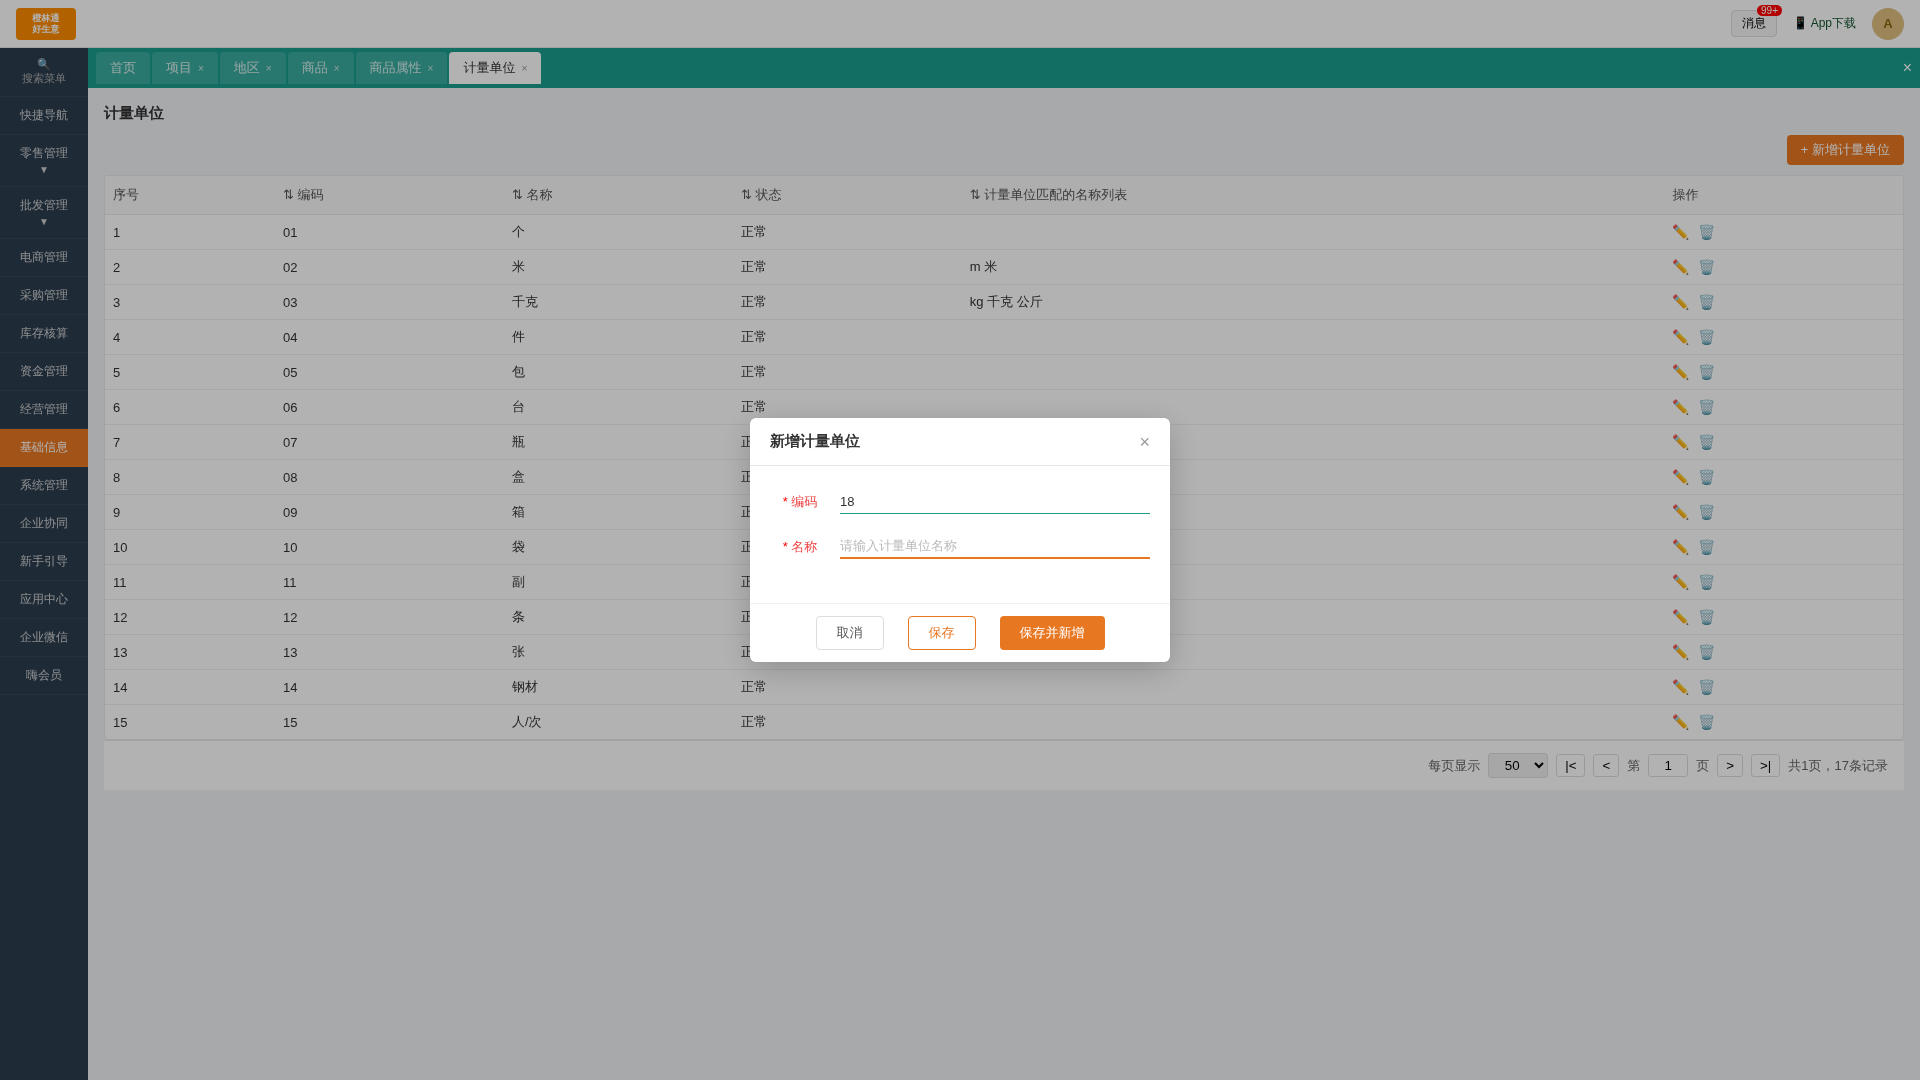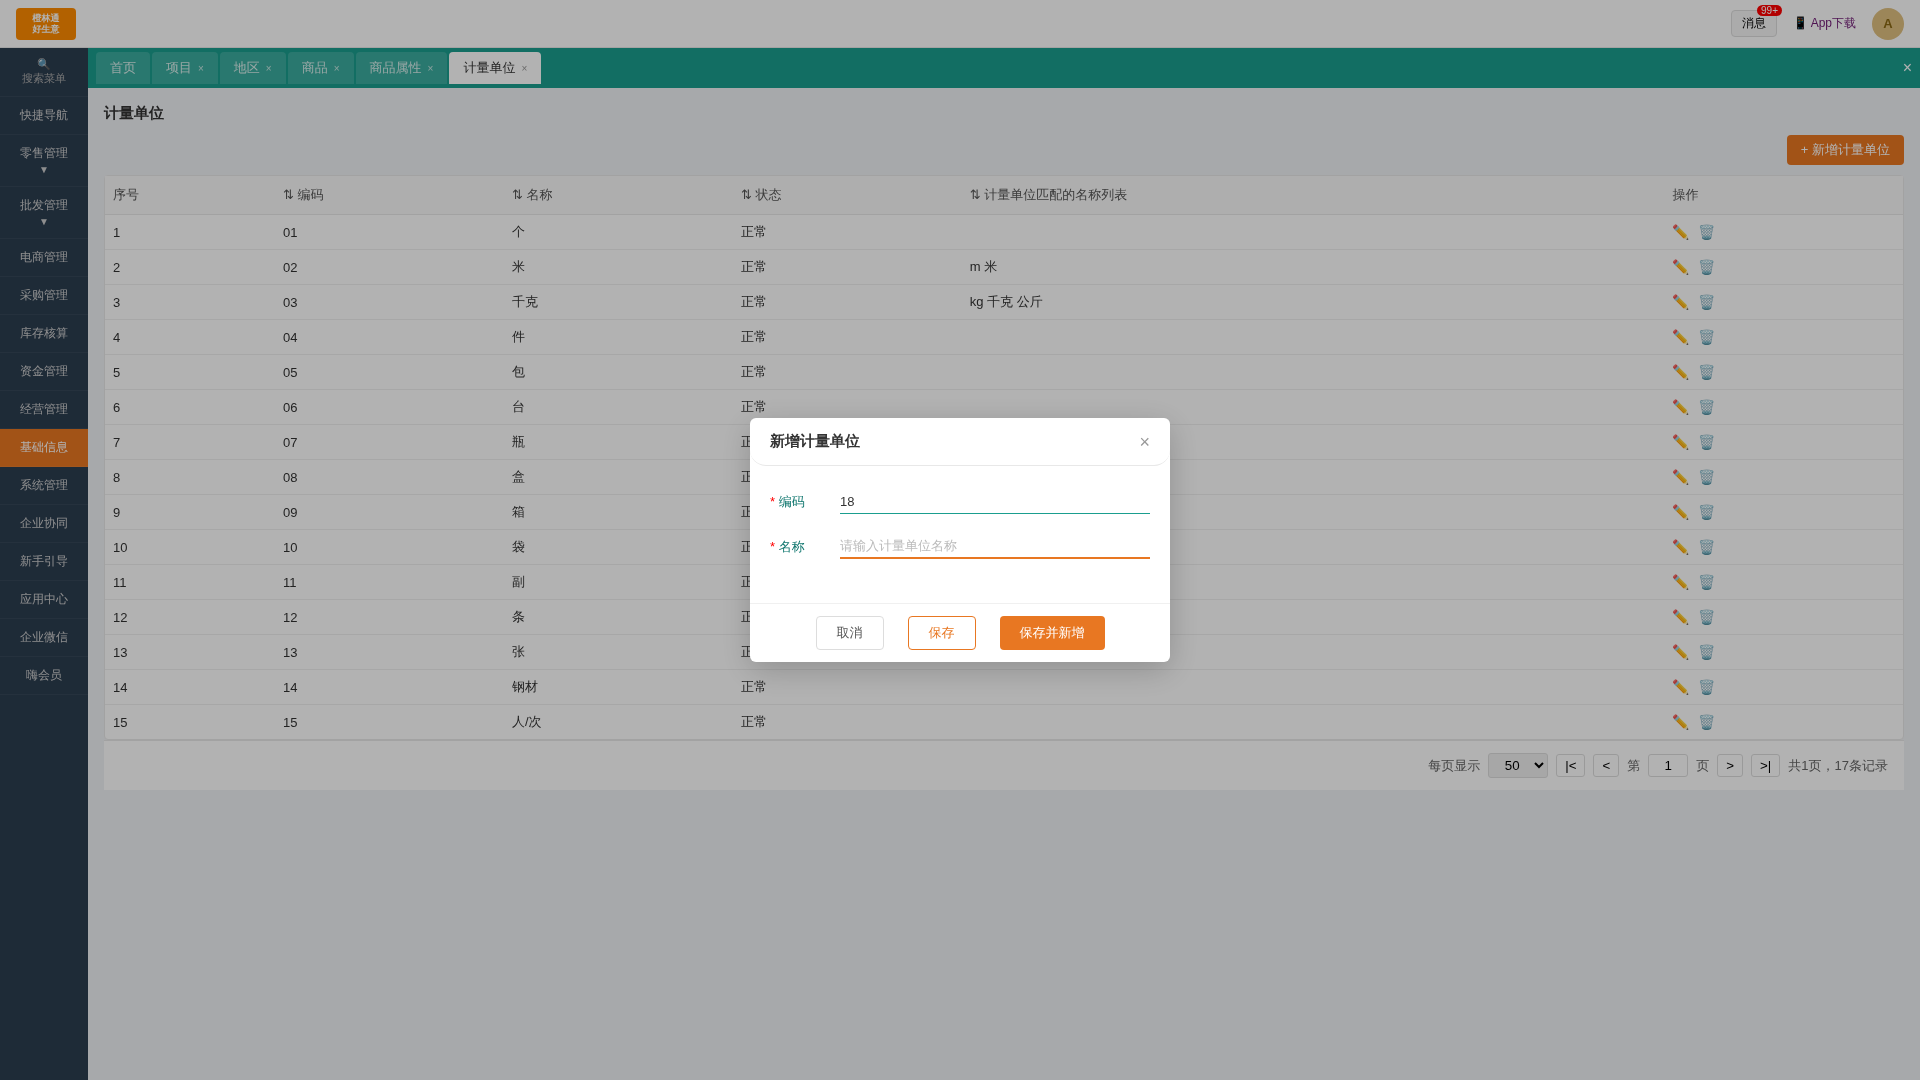--- a/index.html
+++ b/index.html
@@ -5,21 +5,21 @@
     * { box-sizing: border-box; margin: 0; padding: 0; }
     body { font-family: 'Microsoft YaHei', Arial, sans-serif; font-size: 13px; background: #f0f2f5; display: flex; flex-direction: column; height: 1080px; width: 1920px; overflow: hidden; }
 
     
     .header { height: 48px; background: #fff; display: flex; align-items: center; padding: 0 16px; border-bottom: 1px solid #e8e8e8; flex-shrink: 0; }
     .logo { width: 80px; height: 40px; display: flex; align-items: center; }
     .logo-img { width: 60px; height: 32px; background: #ff8c00; border-radius: 4px; display: flex; align-items: center; justify-content: center; color: white; font-size: 10px; font-weight: bold; }
     .header-right { margin-left: auto; display: flex; align-items: center; gap: 16px; }
     .notification-btn { position: relative; cursor: pointer; background: #f5f5f5; border: 1px solid #ddd; border-radius: 4px; padding: 4px 10px; font-size: 12px; }
     .notification-badge { position: absolute; top: -6px; right: -6px; background: red; color: white; border-radius: 8px; font-size: 10px; padding: 0 4px; min-width: 16px; text-align: center; }
-    .app-download { cursor: pointer; color: #701a75; font-size: 12px; }
+    .app-download { cursor: pointer; color: #14532d; font-size: 12px; }
     .avatar { width: 32px; height: 32px; background: #e0c080; border-radius: 50%; display: flex; align-items: center; justify-content: center; color: #8b6914; font-weight: bold; cursor: pointer; }
 
     
     .layout { display: flex; flex: 1; overflow: hidden; }
 
     
     .sidebar { width: 88px; background: #2c3e50; display: flex; flex-direction: column; flex-shrink: 0; }
     .sidebar-item { padding: 10px 4px; text-align: center; color: #ccc; font-size: 12px; cursor: pointer; border-bottom: 1px solid rgba(255,255,255,0.05); }
     .sidebar-item.active { background: #e87722; color: white; }
     .sidebar-item-label { display: block; }
@@ -55,26 +55,26 @@
     
     .pagination { display: flex; align-items: center; justify-content: flex-end; padding: 12px 16px; gap: 8px; font-size: 13px; color: #666; background: #fff; border-top: 1px solid #e8e8e8; }
     .pagination-btn { border: 1px solid #ddd; background: #fff; padding: 3px 8px; cursor: pointer; border-radius: 3px; }
     .pagination-input { width: 40px; border: 1px solid #ddd; border-radius: 3px; padding: 3px 6px; text-align: center; }
 
     
     .overlay { position: fixed; top: 0; left: 0; width: 100%; height: 100%; background: rgba(0,0,0,0.3); z-index: 100; display: flex; align-items: center; justify-content: center; }
 
     
     .modal { background: #fff; border-radius: 6px; width: 420px; box-shadow: 0 8px 32px rgba(0,0,0,0.2); }
-    .modal-header { padding: 14px 20px; border-bottom: 1px solid #e8e8e8; display: flex; align-items: center; justify-content: space-between; border-radius: 16px; }
+    .modal-header { padding: 14px 20px; border-bottom: 1px solid #e8e8e8; display: flex; align-items: center; justify-content: space-between; }
     .modal-title { font-size: 15px; font-weight: bold; color: #333; }
     .modal-close { cursor: pointer; color: #999; font-size: 18px; line-height: 1; }
     .modal-body { padding: 24px 20px; }
     .form-row { display: flex; align-items: center; margin-bottom: 20px; }
-    .form-label { width: 60px; text-align: left; margin-right: 10px; color: #0f766e; font-size: 13px; }
+    .form-label { width: 60px; text-align: center; margin-right: 10px; color: #ef4444; font-size: 13px; }
     .form-label-required::before { content: '* '; color: red; }
     .form-input { flex: 1; border: none; border-bottom: 1px solid #1a9e8f; outline: none; padding: 4px 0; font-size: 13px; color: #333; background: transparent; }
     .form-input::placeholder { color: #bbb; }
     .form-input-name { border-bottom: 2px solid #e87722; }
     .modal-footer { padding: 12px 20px; display: flex; justify-content: center; gap: 24px; border-top: 1px solid #f0f0f0; }
     .btn-cancel { border: 1px solid #ddd; background: #fff; color: #555; padding: 7px 20px; border-radius: 4px; cursor: pointer; font-size: 13px; }
     .btn-save { border: 1px solid #e87722; background: #fff; color: #e87722; padding: 7px 20px; border-radius: 4px; cursor: pointer; font-size: 13px; }
     .btn-save-new { border: none; background: #e87722; color: #fff; padding: 7px 20px; border-radius: 4px; cursor: pointer; font-size: 13px; }
   </style>
 </head>

